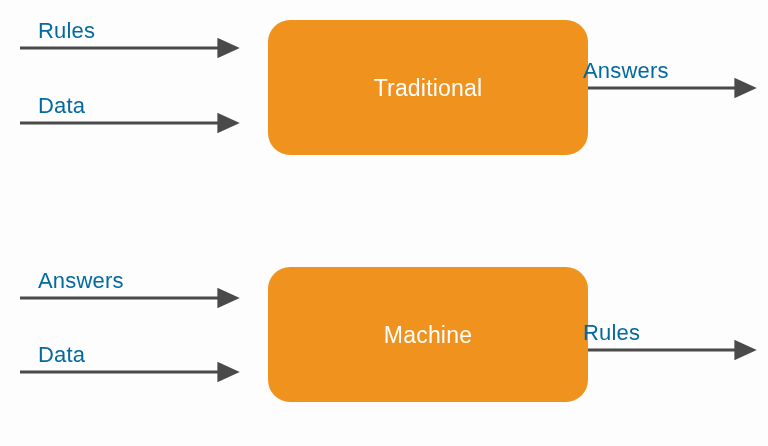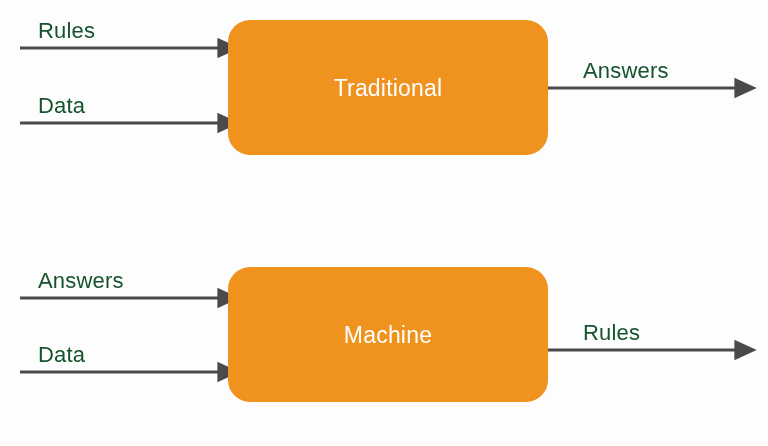--- a/index.html
+++ b/index.html
@@ -29,33 +29,34 @@
   }
   .proc-box {
     position: absolute;
     border-radius: 22px;
     background: #f0921e;
     display: flex;
     flex-direction: column;
     align-items: center;
     justify-content: center;
     box-sizing: border-box;
+    margin-left: 40px;
   }
   .proc-box .proc-line {
     color: #ffffff;
     font-size: 23px;
     line-height: 30px;
     font-weight: 400;
     letter-spacing: 0.2px;
     text-align: center;
     white-space: nowrap;
   }
   .edge-label {
     position: absolute;
-    color: #14532d;
+    color: #0369a1;
     font-size: 22px;
     line-height: 26px;
     font-weight: 400;
     letter-spacing: 0.2px;
     white-space: nowrap;
   }
 </style>
 </head>
 <body>
 

